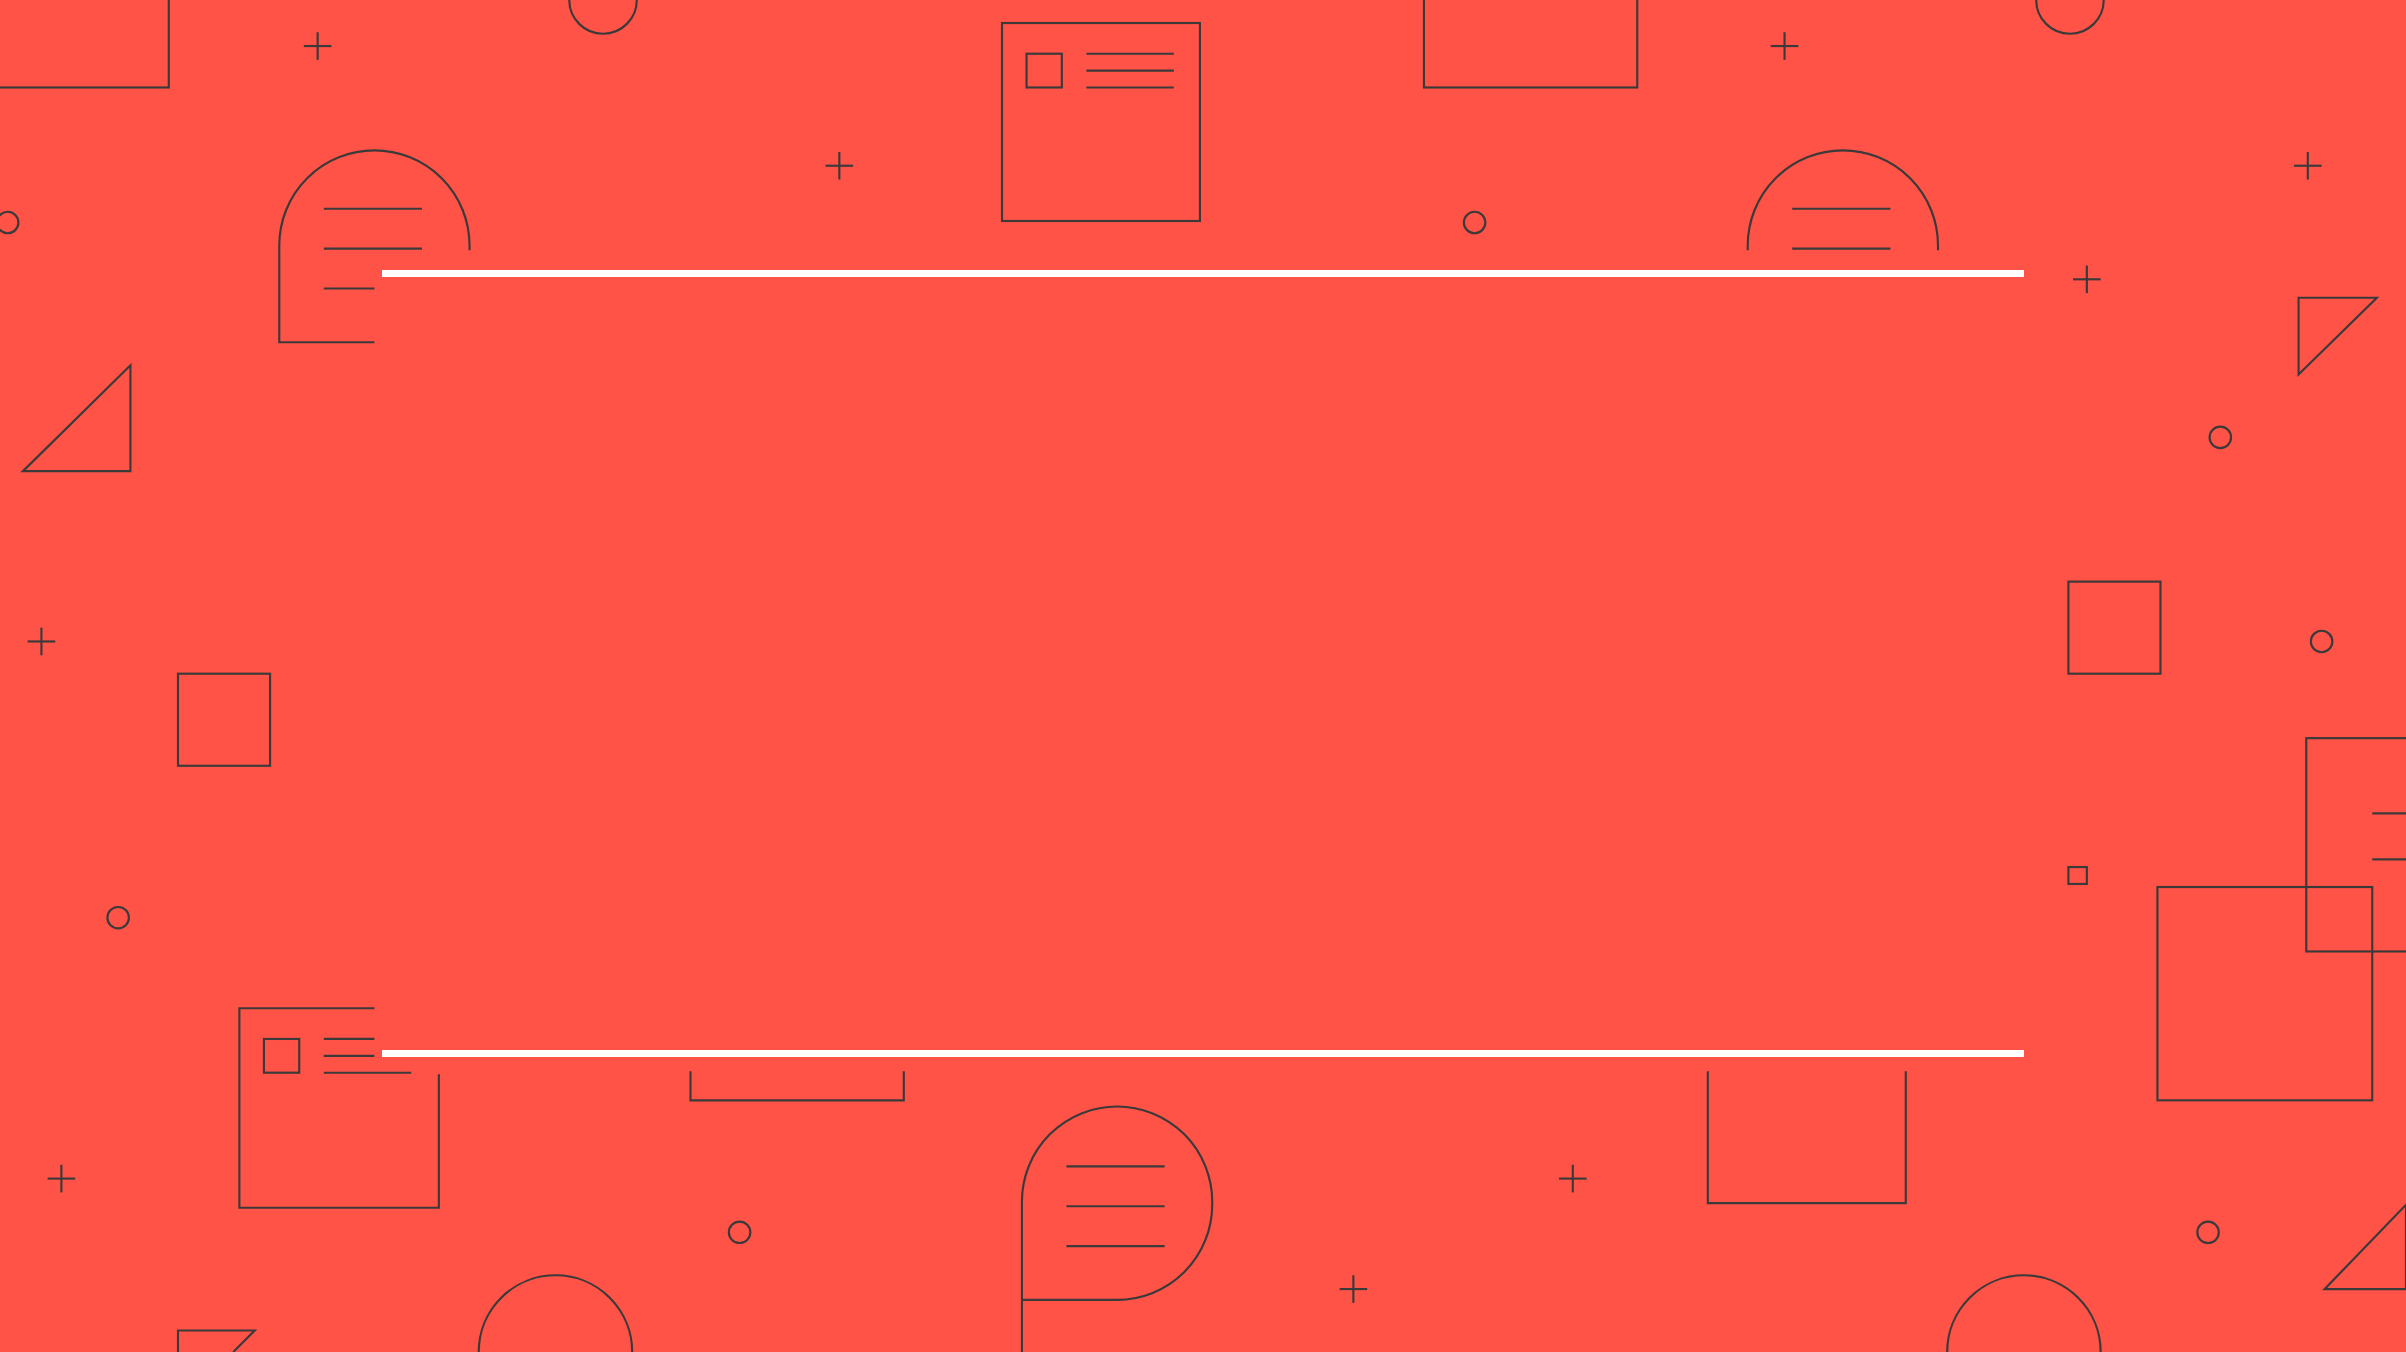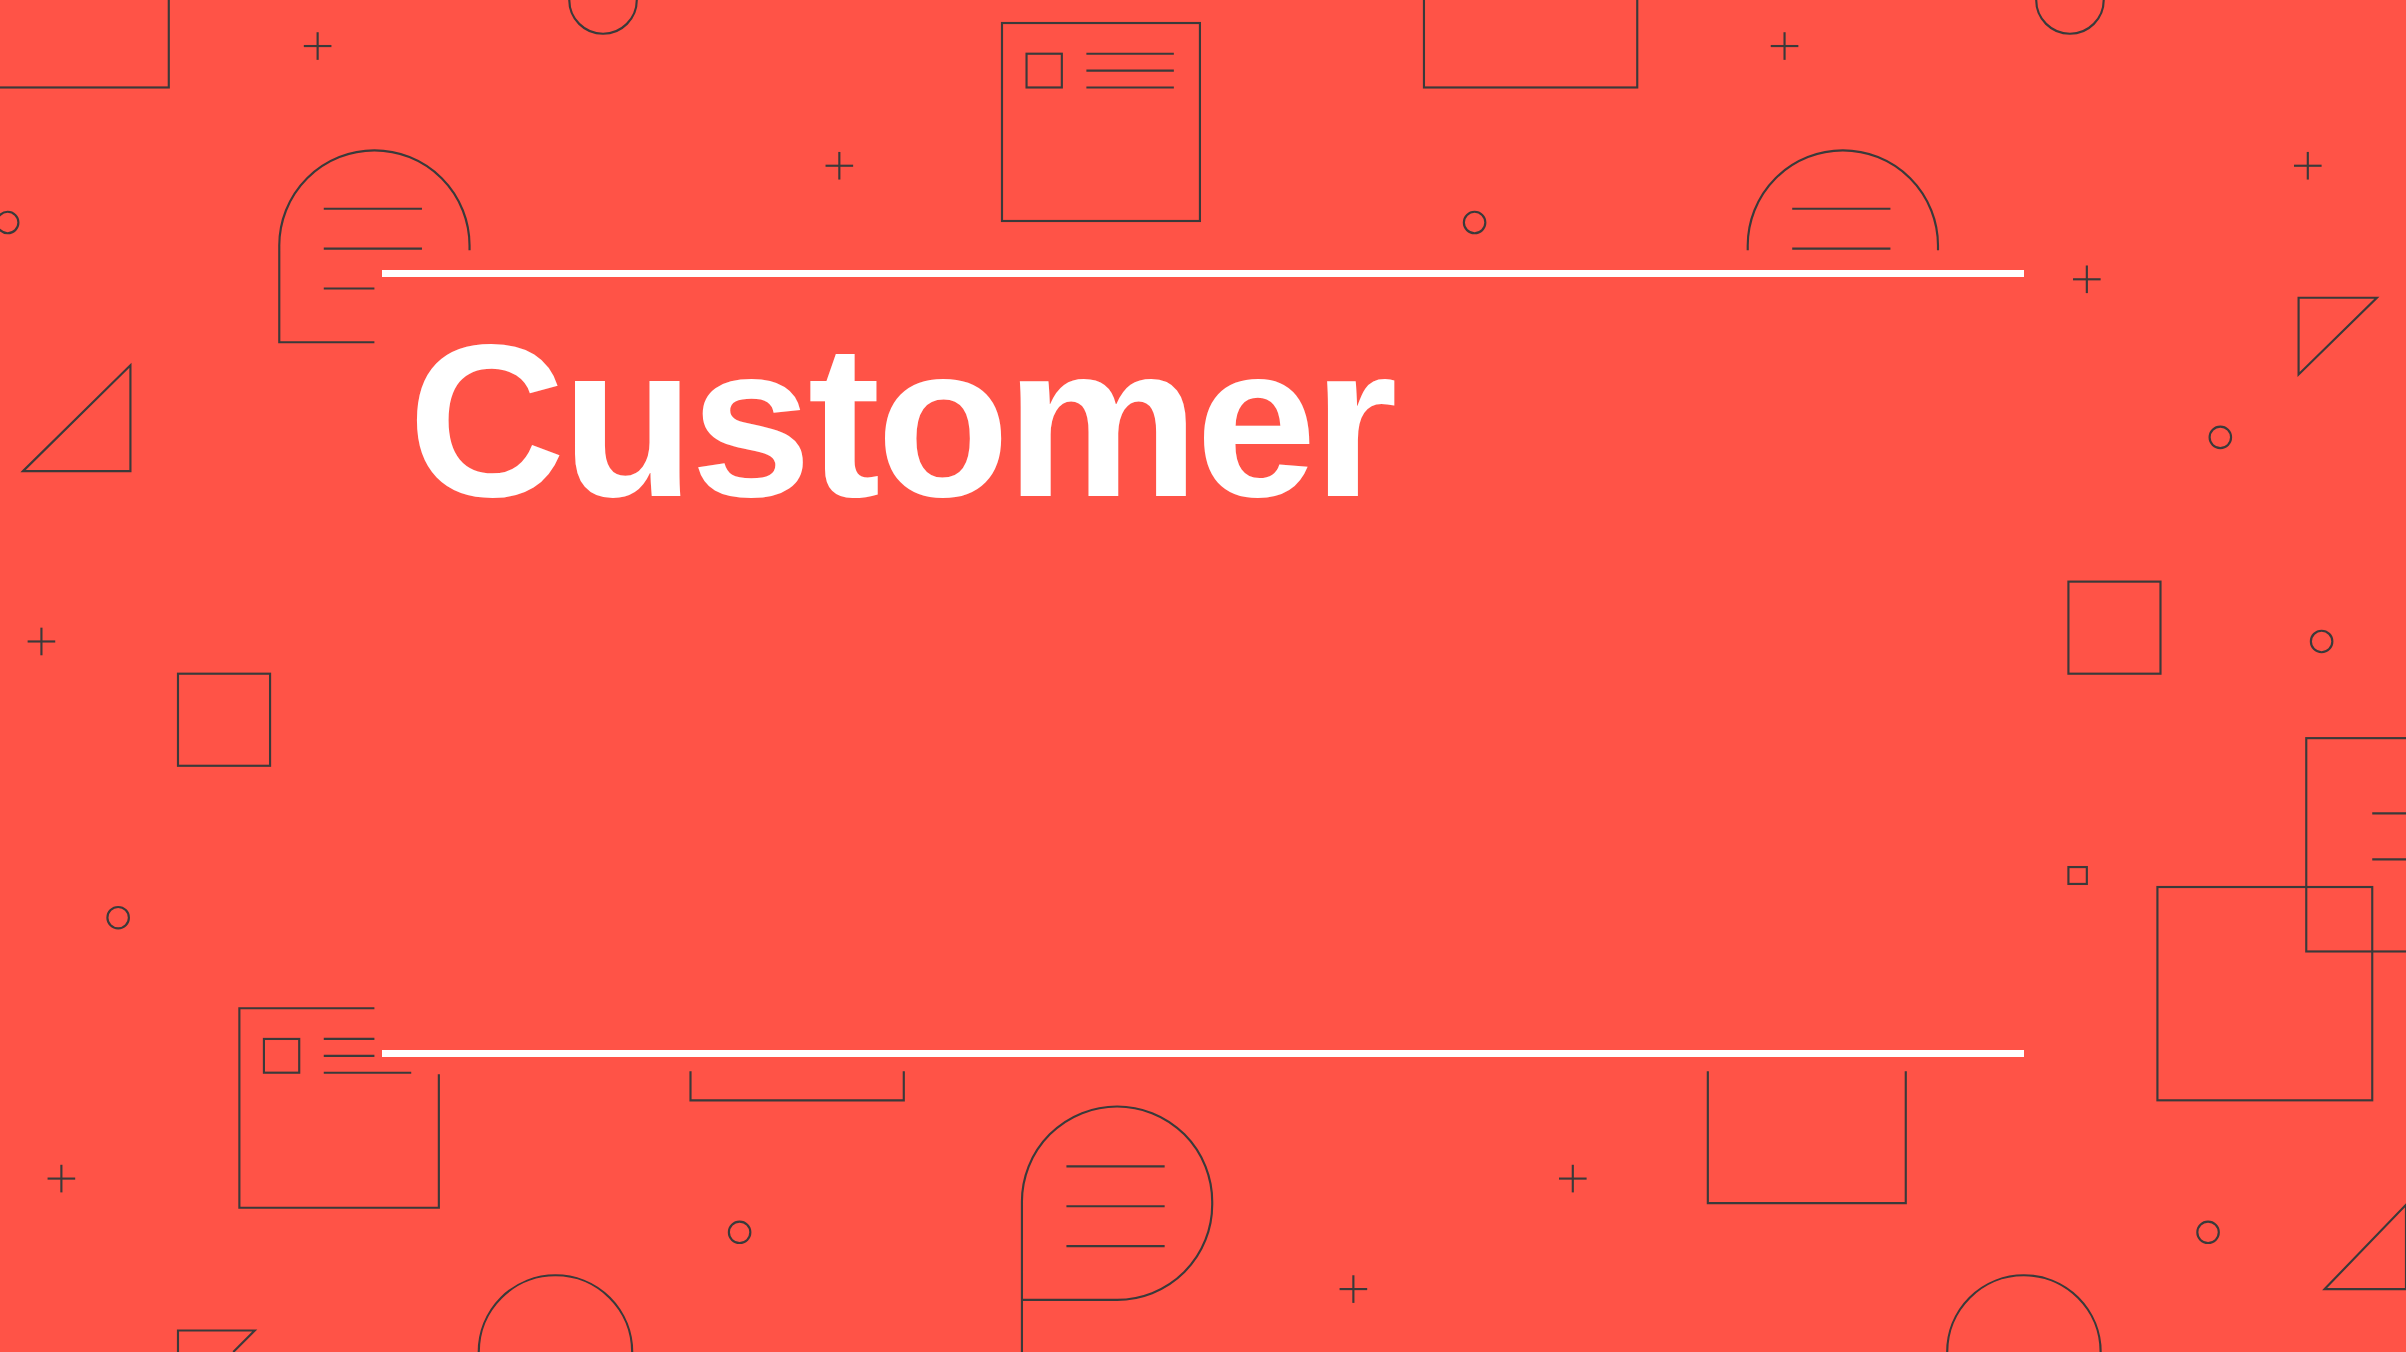--- a/index.html
+++ b/index.html
@@ -128,16 +128,15 @@
 
     <path d="M450,698 L450,717 L589,717 L589,698"></path>
     <path d="M1113,698 L1113,784 L1242,784 L1242,698"></path>
 
     <path d="M312,881 A50,50 0 0 1 412,881"></path>
     <path d="M1269,881 A50,50 0 0 1 1369,881"></path>
   </svg>
 
   <div class="rule top"></div>
   <h1 class="title">
-    <span>Customer</span>
   </h1>
   <div class="rule bottom"></div>
 </div>
 
 </body></html>

